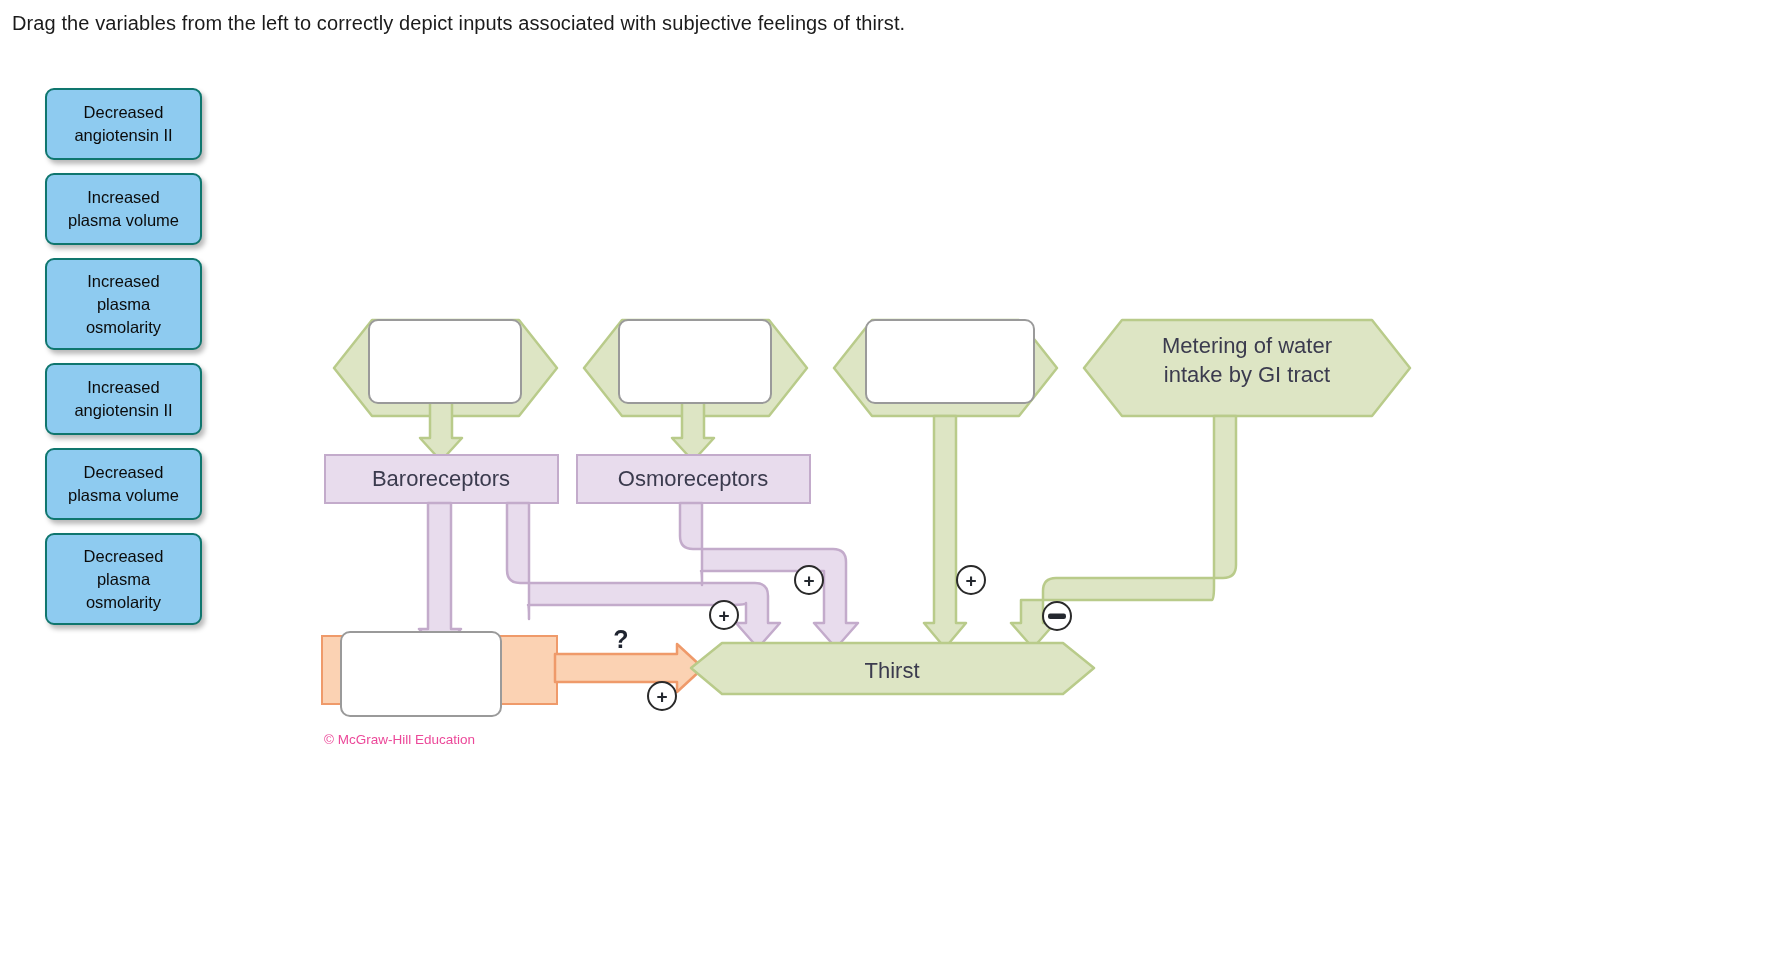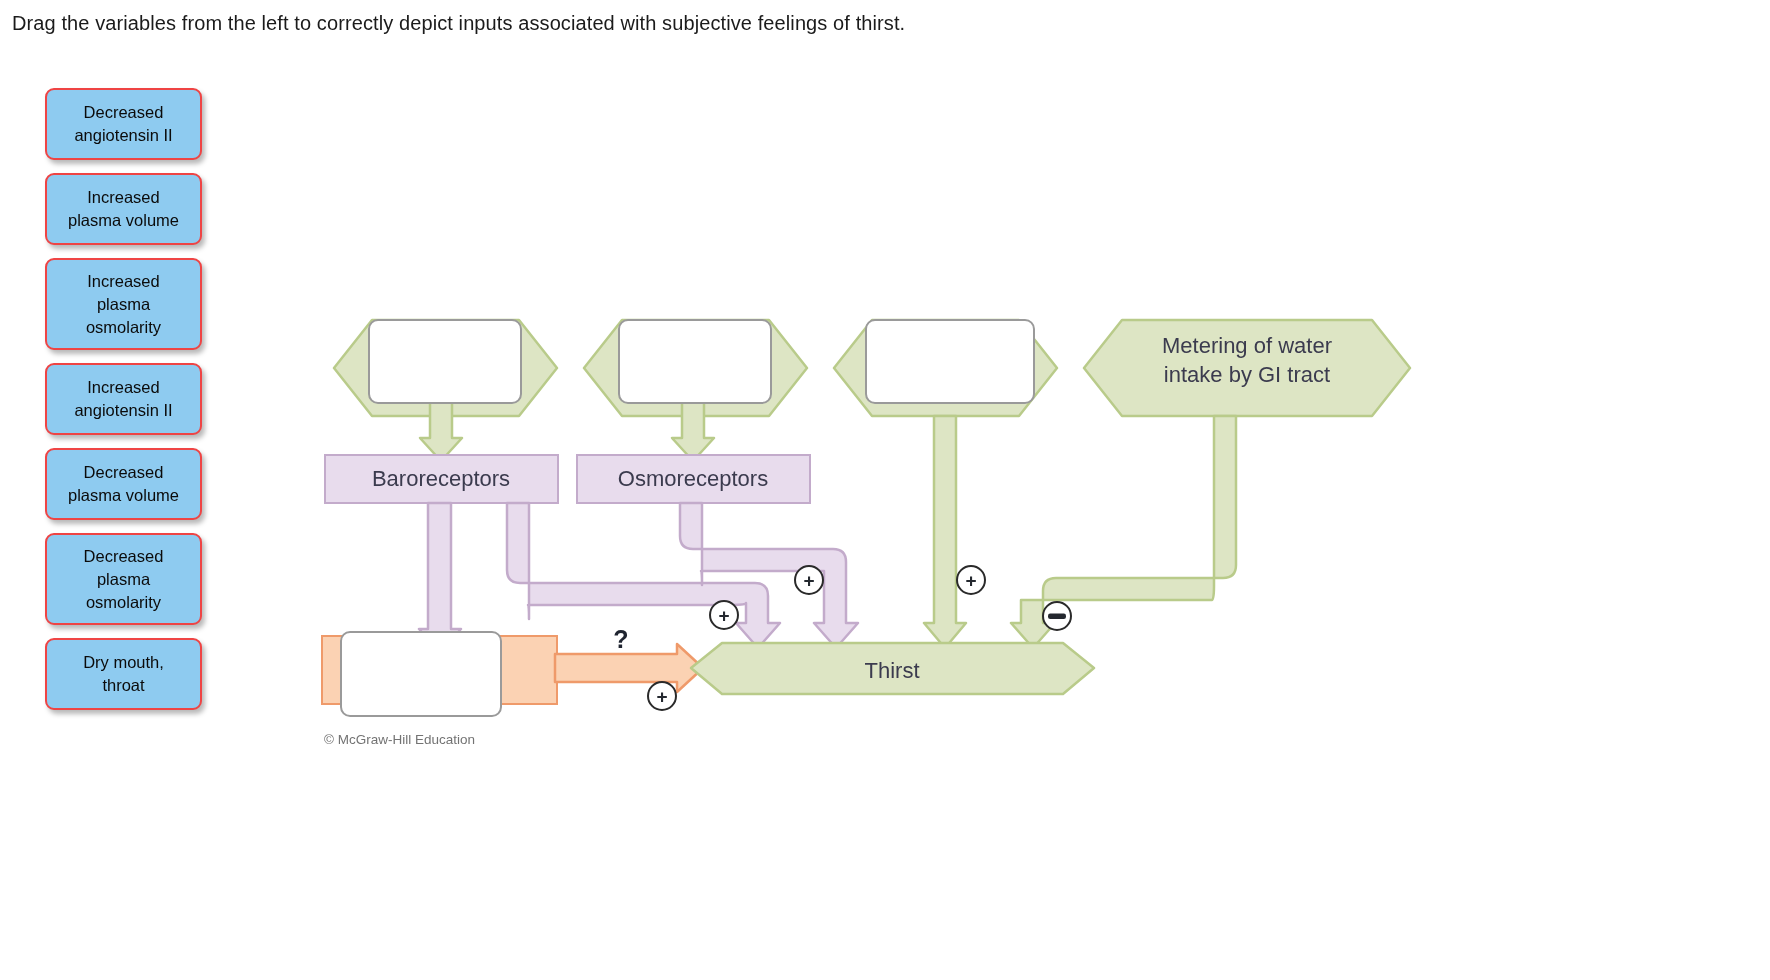--- a/index.html
+++ b/index.html
@@ -32,21 +32,21 @@
     left: 45px;
     top: 88px;
     width: 165px;
   }
 
   .tile {
     position: relative;
     width: 157px;
     box-sizing: border-box;
     background: #8ecbf0;
-    border: 2px solid #ef4444;
+    border: 2px solid #0f766e;
     border-radius: 9px;
     margin-bottom: 13px;
     display: flex;
     align-items: center;
     justify-content: center;
     text-align: center;
     font-size: 16.5px;
     line-height: 23px;
     color: #0b0b0b;
     box-shadow: 3px 4px 5px rgba(0,0,0,0.28);
@@ -60,21 +60,21 @@
     position: absolute;
     left: 0;
     top: 0;
   }
 
   #copyright {
     position: absolute;
     left: 324px;
     top: 732px;
     font-size: 13.5px;
-    color: #737373;
+    color: #ec4899;
   }
 
   .svg-label {
     font-family: "Liberation Sans", sans-serif;
     fill: #3b3b4e;
   }
   .lbl-20 { font-size: 21px; }
   .lbl-22 { font-size: 22px; }
   .qmark { font-size: 25px; font-weight: 600; fill: #1f2430; }
   .sign-txt { font-size: 19px; font-weight: 700; fill: #24282f; font-family: "Liberation Sans", sans-serif; }
@@ -95,23 +95,20 @@
     <span><span>Increased</span><br><span>plasma</span><br><span>osmolarity</span></span>
   </div>
   <div class="tile h2">
     <span><span>Increased</span><br><span>angiotensin II</span></span>
   </div>
   <div class="tile h2">
     <span><span>Decreased</span><br><span>plasma volume</span></span>
   </div>
   <div class="tile h3">
     <span><span>Decreased</span><br><span>plasma</span><br><span>osmolarity</span></span>
-  </div>
-  <div class="tile h2">
-    <span><span>Dry mouth,</span><br><span>throat</span></span>
   </div>
 </div>
 
 <svg id="diagram" width="1770" height="980" viewBox="0 0 1770 980">
 
   <defs>
     <filter id="softshadow" x="-20%" y="-20%" width="150%" height="160%">
       <feDropShadow dx="2" dy="3" stdDeviation="2.2" flood-color="#000000" flood-opacity="0.18"></feDropShadow>
     </filter>
   </defs>

